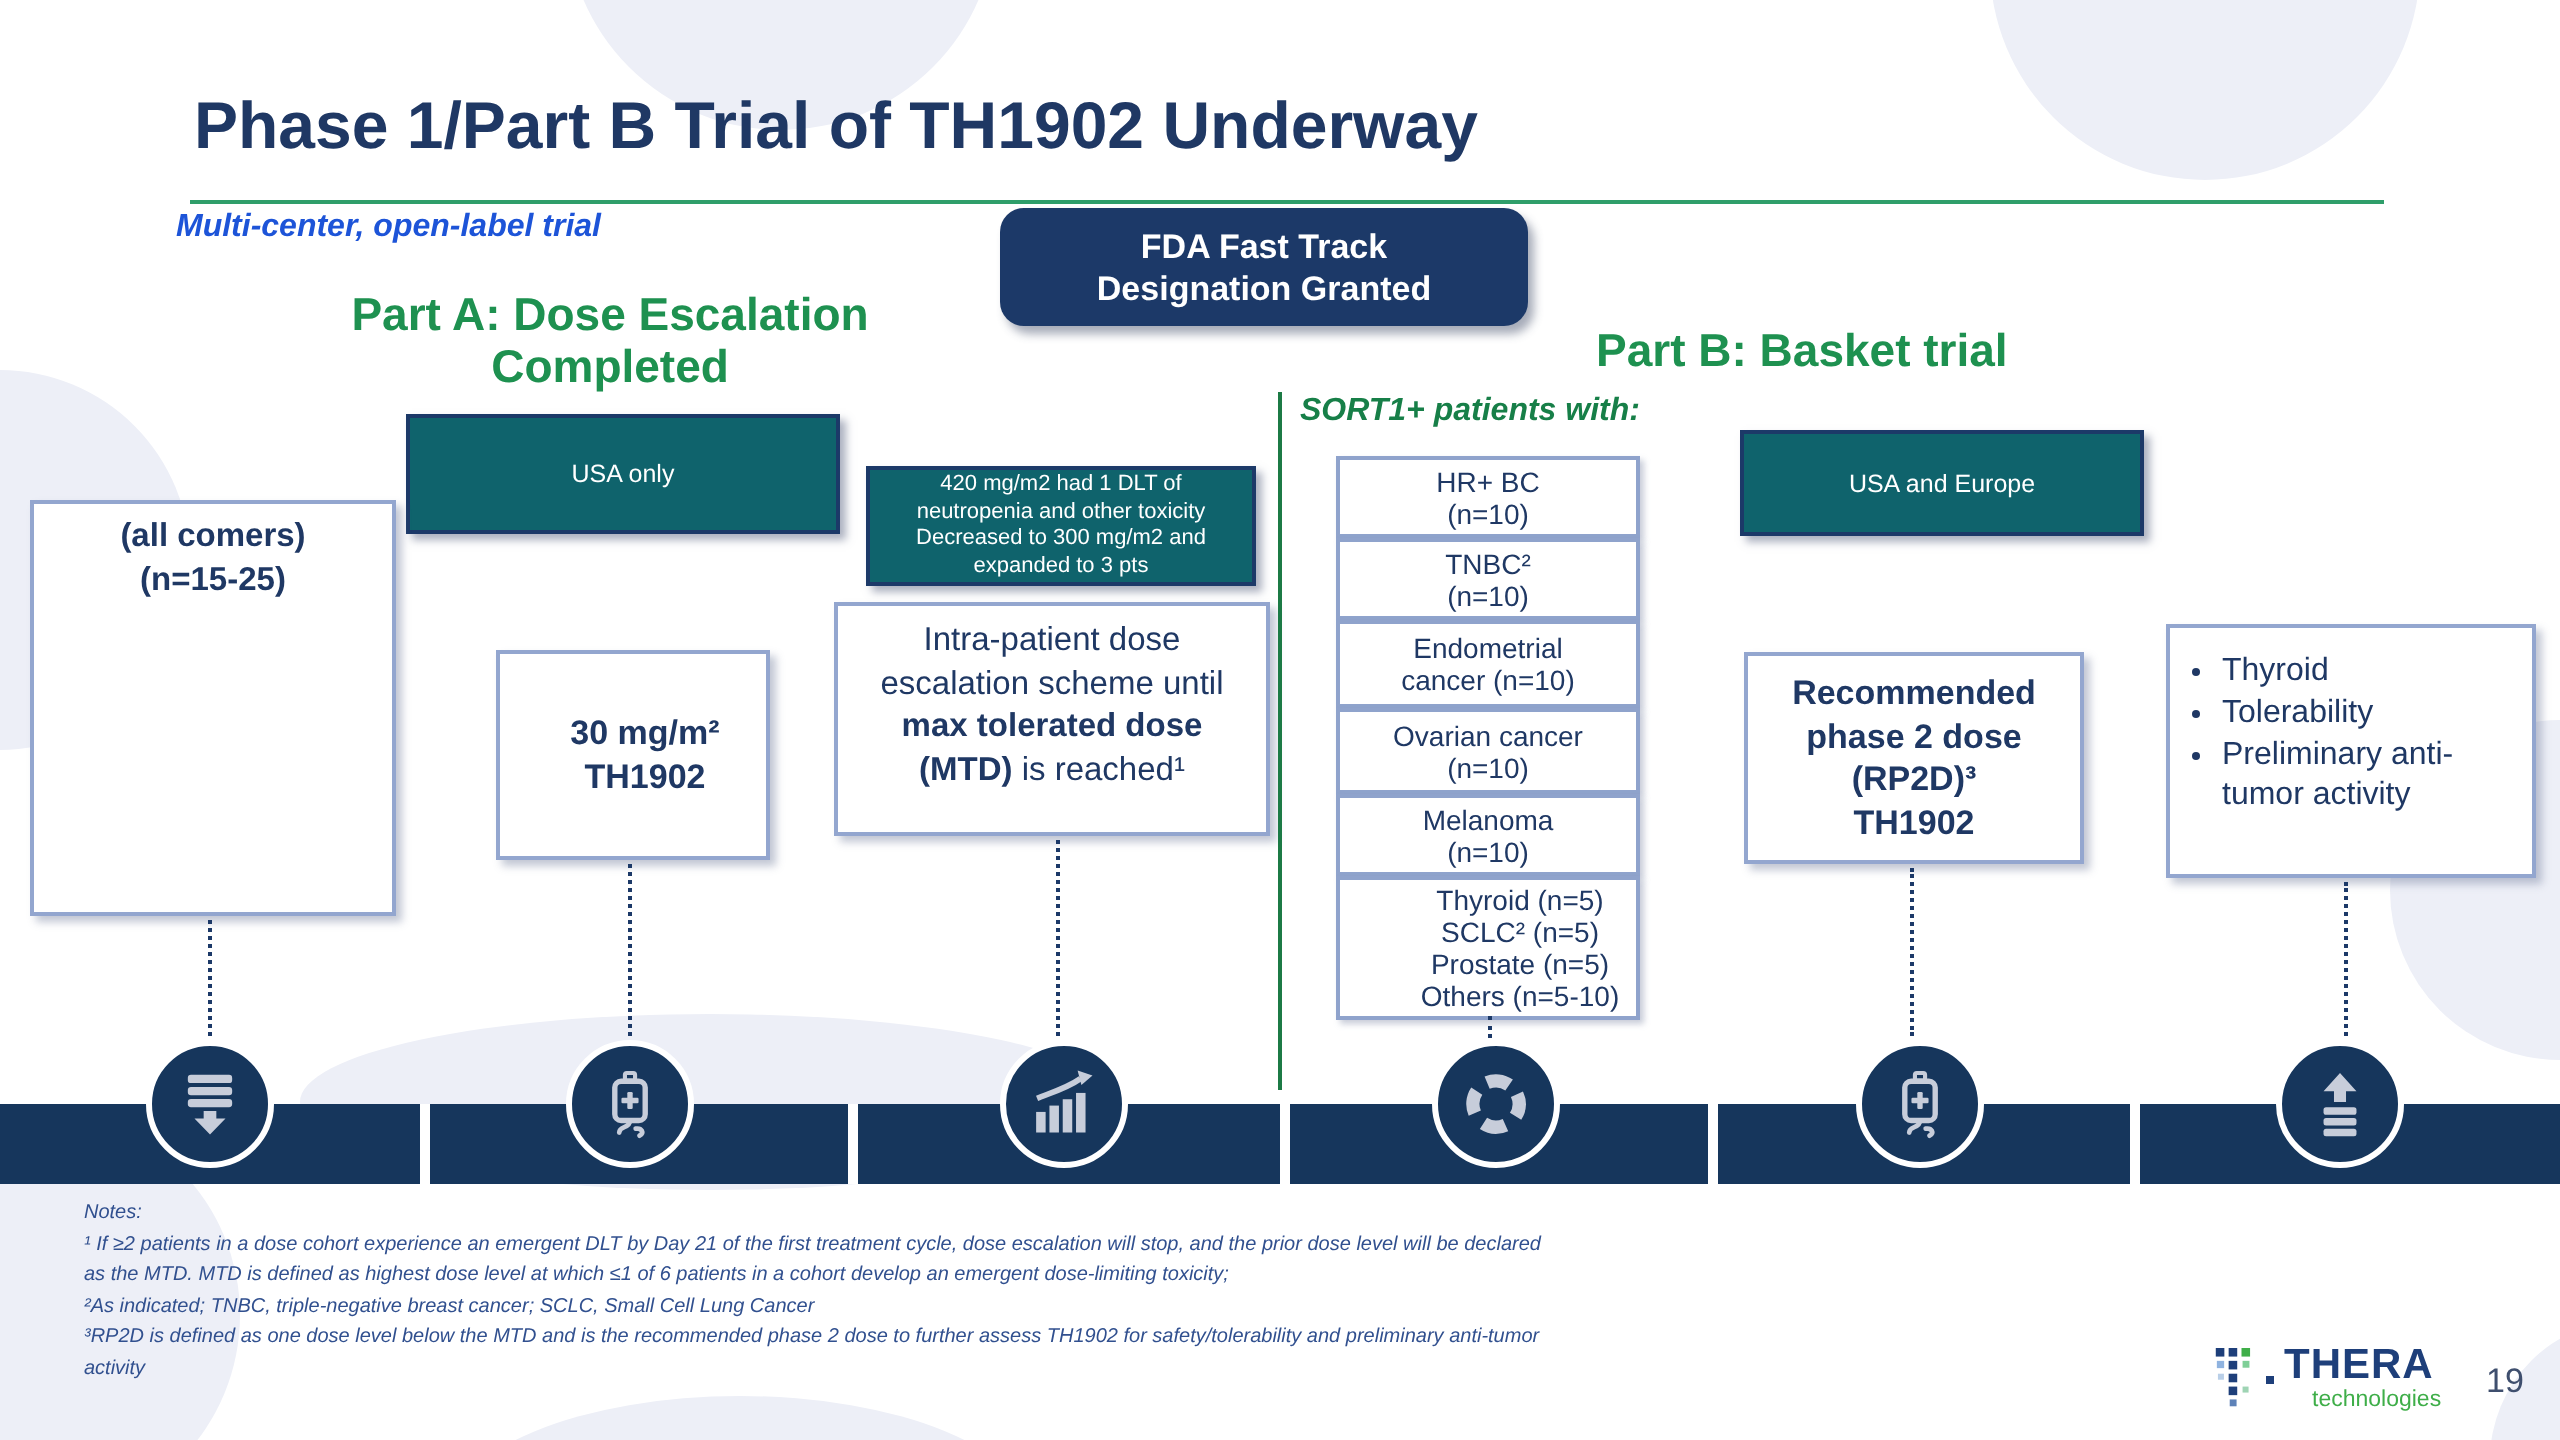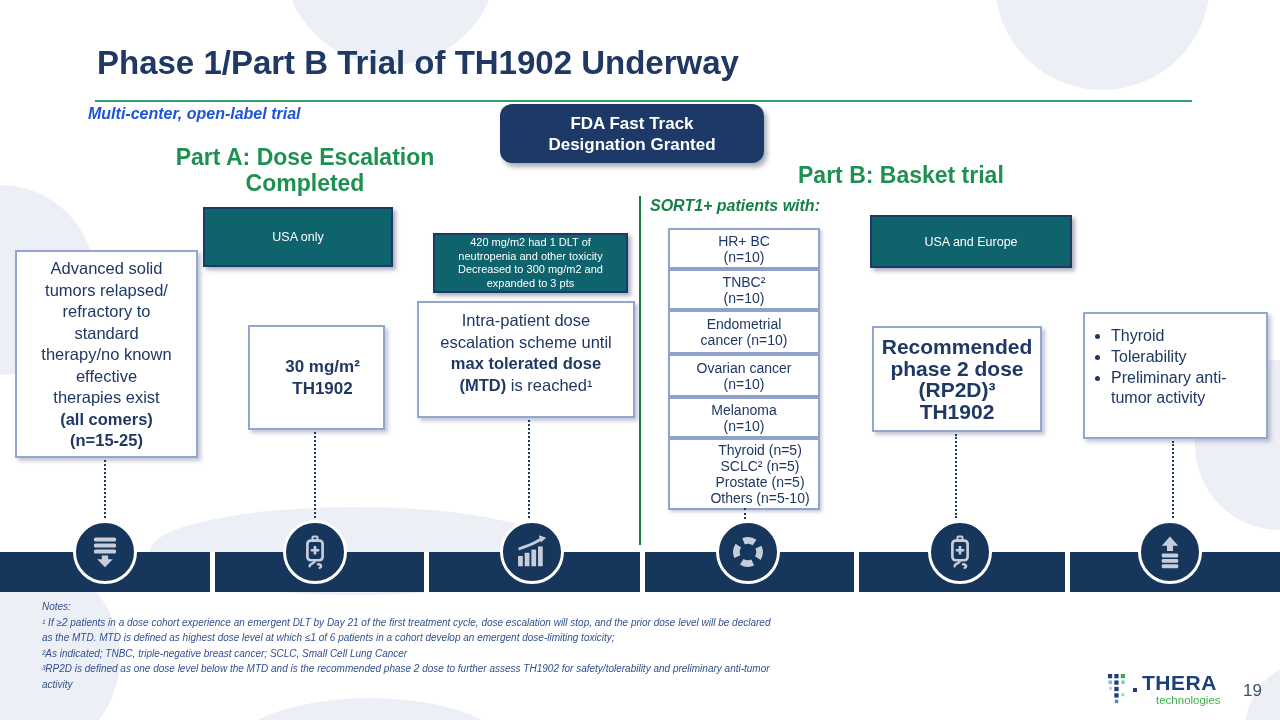--- a/index.html
+++ b/index.html
@@ -22,32 +22,32 @@
        display:flex;align-items:center;justify-content:center;
        box-shadow:3px 4px 5px rgba(60,70,100,.45);}
 
   .part-h{font-size:23px;font-weight:700;color:#1e9150;text-align:center;line-height:26px;}
   .parta-h{left:150px;top:144px;width:310px;}
   .partb-h{left:798px;top:162px;width:260px;text-align:left;}
 
   .teal{background:#0f636c;border:2px solid #1c3968;color:#fff;text-align:center;
         display:flex;align-items:center;justify-content:center;
         box-shadow:3px 3px 4px rgba(90,100,130,.5);}
-  .usaonly{left:203px;top:207px;width:190px;height:60px;font-size:12.5px;}
+  .usaonly{left:203px;top:207px;width:217px;height:60px;font-size:12.5px;}
   .dlt{left:433px;top:233px;width:195px;height:60px;font-size:11px;line-height:13.5px;}
   .usaeur{left:870px;top:215px;width:202px;height:53px;font-size:12.5px;}
 
   .wbox{background:#fff;border:2px solid #93a6cf;color:#1f3864;text-align:center;
         box-shadow:3px 3px 4px rgba(120,130,160,.45);}
   .pop{left:15px;top:250px;width:183px;height:208px;font-size:16.5px;line-height:21.5px;padding-top:6px;}
   .pop .bold{font-weight:700;}
   .dose{left:248px;top:325px;width:137px;height:105px;font-size:17px;font-weight:700;line-height:22px;
         display:flex;align-items:center;justify-content:center;padding-left:12px;}
   .intra{left:417px;top:301px;width:218px;height:117px;font-size:16.5px;line-height:21.5px;padding:7px 8px;}
-  .rp2d{left:872px;top:326px;width:170px;height:106px;font-size:21px;font-weight:700;line-height:21.5px;
+  .rp2d{left:872px;top:326px;width:170px;height:106px;font-size:17px;font-weight:700;line-height:21.5px;
         display:flex;align-items:center;justify-content:center;}
   .endpoints{left:1083px;top:312px;width:185px;height:127px;text-align:left;}
   .endpoints ul{margin:12px 0 0 0;padding-left:26px;font-size:16px;line-height:20px;}
   .endpoints li{margin-bottom:1px;}
 
   .vline{left:639px;top:196px;width:2px;height:349px;background:#1c7a45;}
   .sort{left:650px;top:197px;font-size:16px;font-weight:700;font-style:italic;color:#177f48;}
 
   .cbox{left:668px;width:152px;background:#fff;border:2px solid #8fa3cc;color:#1f3864;
         font-size:14px;line-height:16px;text-align:center;
@@ -103,27 +103,20 @@
 Completed</div>
   <div class="layer part-h partb-h" data-bind="part_b.heading">Part B: Basket trial</div>
 
   <div class="layer teal usaonly" data-bind="part_a.region_label">USA only</div>
   <div class="layer teal dlt" data-bind="part_a.dlt_note">420 mg/m2 had 1 DLT of
 neutropenia and other toxicity
 Decreased to 300 mg/m2 and
 expanded to 3 pts</div>
 
   <div class="layer wbox pop">
-    <div class="t" data-bind="part_a.population.regular">Advanced solid
-tumors relapsed/
-refractory to
-standard
-therapy/no known
-effective
-therapies exist</div>
     <div class="t bold" data-bind="part_a.population.bold">(all comers)
 (n=15-25)</div>
   </div>
 
   <div class="layer wbox dose" data-bind="part_a.start_dose">30 mg/m²
 TH1902</div>
 
   <div class="layer wbox intra"><span data-bind="part_a.escalation.pre">Intra-patient dose escalation scheme until </span><b data-bind="part_a.escalation.bold">max tolerated dose (MTD)</b><span data-bind="part_a.escalation.post"> is reached¹</span></div>
 
   <div class="layer vline"></div>

